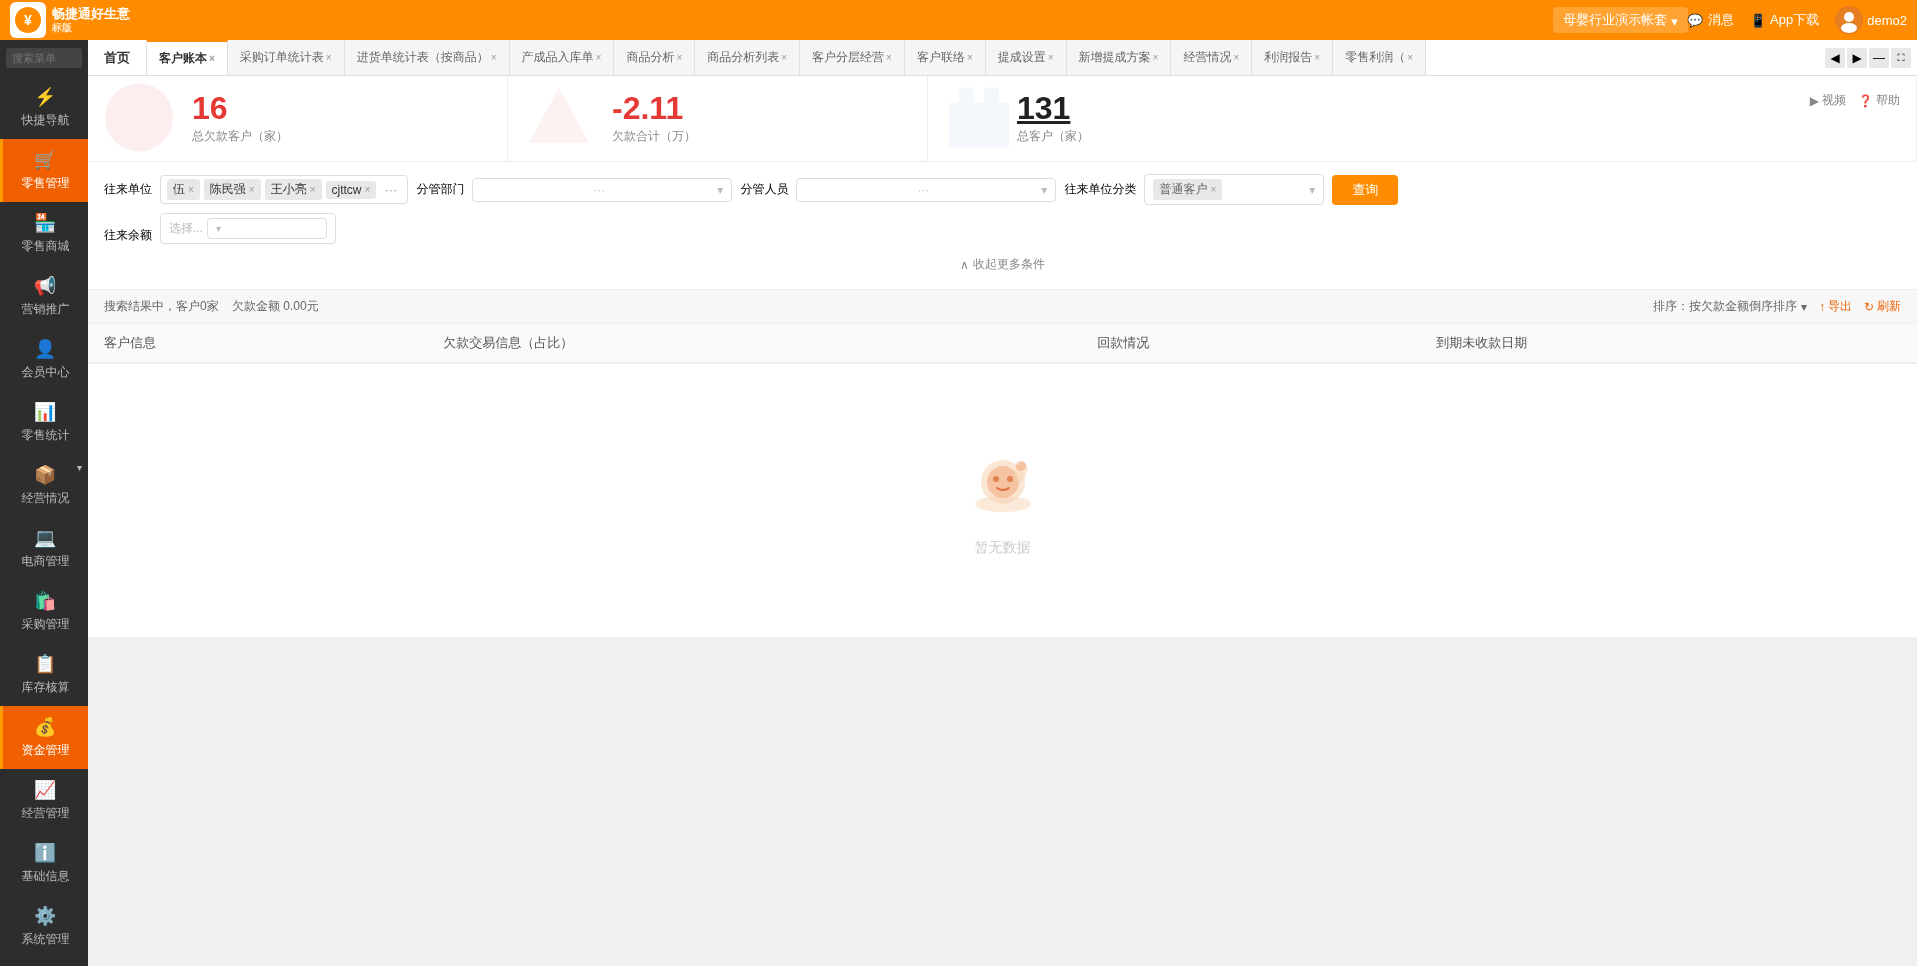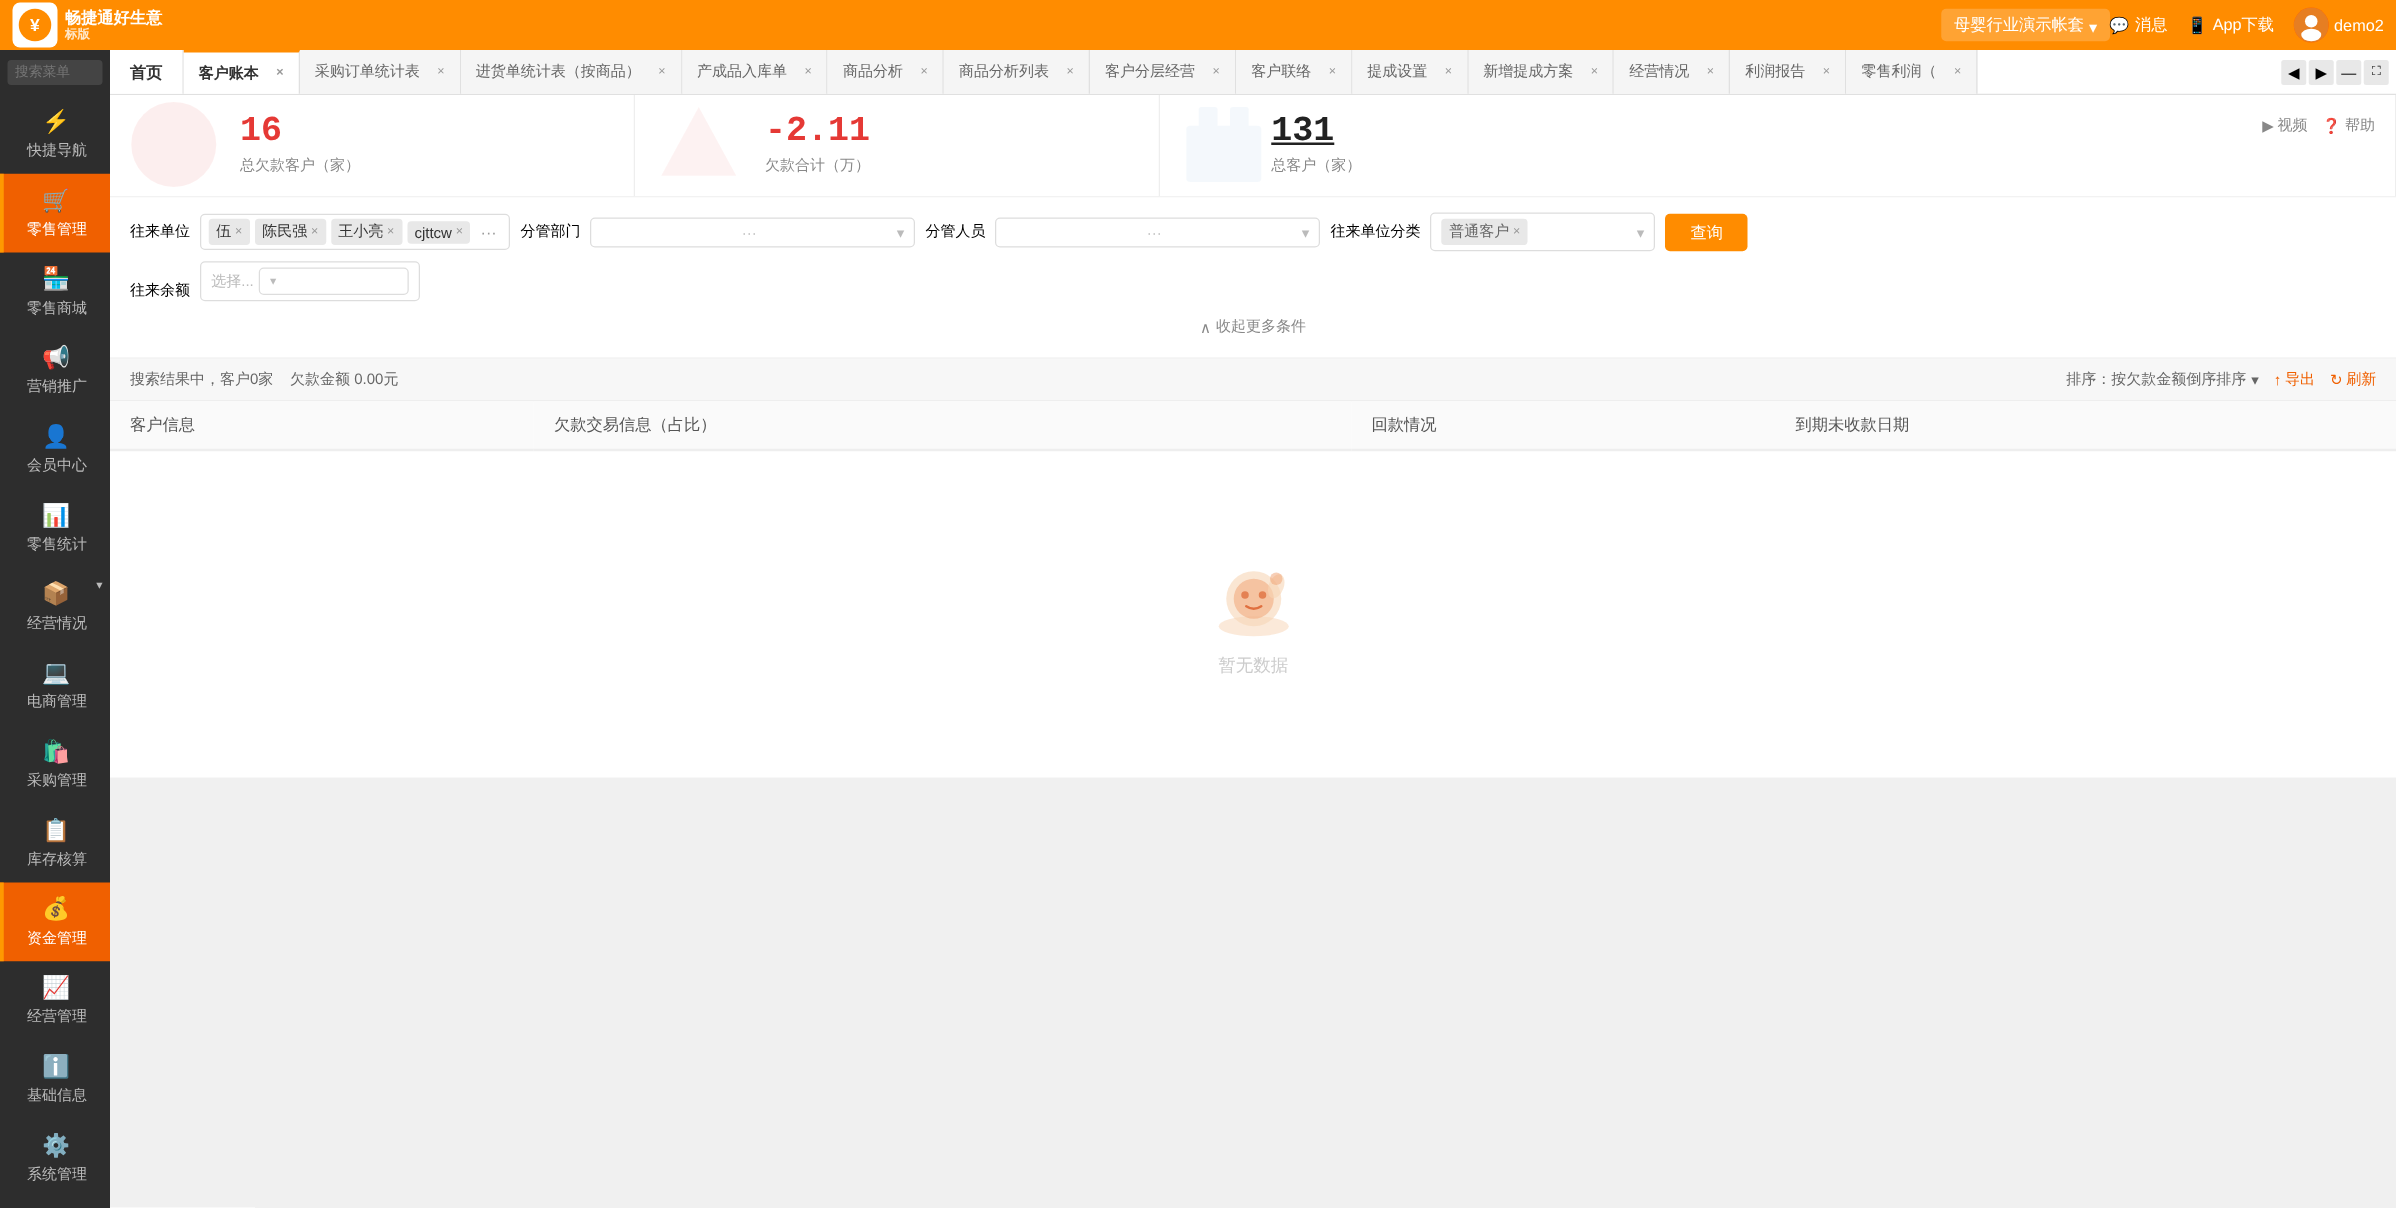--- a/index.html
+++ b/index.html
@@ -22,34 +22,34 @@
     .top-bar-right { display: flex; align-items: center; gap: 16px; color: #fff; font-size: 13px; }
     .top-bar-right-item { display: flex; align-items: center; gap: 4px; cursor: pointer; }
     .avatar { width: 28px; height: 28px; border-radius: 50%; background: #ff6600; color: #fff; display: flex; align-items: center; justify-content: center; font-size: 11px; overflow: hidden; }
     .sidebar-item { display: flex; flex-direction: column; align-items: center; justify-content: center; padding: 10px 0; cursor: pointer; color: #bbb; font-size: 12px; gap: 4px; border-left: 3px solid transparent; }
     .sidebar-item.active { background: #f06000; color: #fff; border-left: 3px solid #ff9900; }
     .sidebar-item .icon { font-size: 18px; }
     .sidebar-search { padding: 8px 6px; }
     .sidebar-search input { width: 100%; background: #444; border: none; border-radius: 3px; color: #ddd; padding: 4px 6px; font-size: 11px; outline: none; }
 
     
-    .tab { display: flex; align-items: center; padding: 0 12px; height: 36px; font-size: 12px; border-right: 1px solid #e0e0e0; cursor: pointer; white-space: nowrap; background: #f5f5f5; color: #666; gap: 14px; flex-shrink: 0; }
+    .tab { display: flex; align-items: center; padding: 0 12px; height: 36px; font-size: 12px; border-right: 1px solid #e0e0e0; cursor: pointer; white-space: nowrap; background: #f5f5f5; color: #666; gap: 2px; flex-shrink: 0; }
     .tab.active { background: #fff; color: #333; font-weight: bold; border-top: 2px solid #ff8c00; }
     .tab-close { color: #999; font-size: 10px; cursor: pointer; }
     .tab-home { background: #fff; padding: 0 16px; font-weight: bold; color: #333; border-right: 1px solid #e0e0e0; height: 36px; display: flex; align-items: center; }
     .tab-arrows { display: flex; align-items: center; gap: 2px; padding: 0 6px; margin-left: auto; }
     .tab-arrow { background: #e8e8e8; border: none; width: 20px; height: 20px; cursor: pointer; border-radius: 2px; font-size: 12px; display: flex; align-items: center; justify-content: center; }
 
     
     .inner-page { background: #fff; }
 
     
     .stats-row { display: flex; background: #fff; border-bottom: 1px solid #eee; align-items: stretch; }
     .stat-card { flex: 1; display: flex; align-items: center; padding: 16px 24px; gap: 16px; border-right: 1px solid #eee; position: relative; min-height: 80px; }
-    .stat-value { font-size: 28px; font-weight: bold; line-height: 1; font-family: Liberation Mono, monospace; }
+    .stat-value { font-size: 32px; font-weight: bold; line-height: 1; }
     .stat-value.red { color: #e53935; }
     .stat-value.dark { color: #222; text-decoration: underline; }
     .stat-label { font-size: 12px; color: #888; margin-top: 4px; }
     .helpers { display: flex; align-items: center; gap: 12px; margin-left: auto; font-size: 12px; color: #888; }
 
     
     .filter-area { background: #fff; padding: 12px 16px; border-bottom: 1px solid #eee; }
     .filter-row { display: flex; align-items: center; gap: 8px; flex-wrap: wrap; margin-bottom: 8px; }
     .filter-label { color: #000000; font-size: 12px; white-space: nowrap; }
     .filter-tags { display: flex; align-items: center; gap: 4px; flex-wrap: wrap; border: 1px solid #ddd; border-radius: 4px; padding: 3px 6px; min-width: 200px; }
@@ -67,21 +67,21 @@
     .results-bar { background: #f7f7f7; padding: 8px 16px; display: flex; align-items: center; justify-content: space-between; font-size: 12px; color: #666; border-bottom: 1px solid #eee; }
     .results-bar-right { display: flex; align-items: center; gap: 12px; }
     .sort-btn { display: flex; align-items: center; gap: 4px; cursor: pointer; }
     .action-btn { display: flex; align-items: center; gap: 3px; color: #f06000; cursor: pointer; }
 
     
     .data-table { width: 100%; border-collapse: collapse; }
     .data-table th { background: #fafafa; border-bottom: 2px solid #eee; padding: 10px 16px; text-align: left; font-size: 13px; color: #555; font-weight: 500; }
 
     
-    .empty-state { display: flex; flex-direction: column; align-items: center; justify-content: center; padding: 80px 0; color: #bbb; gap: 0; }
+    .empty-state { display: flex; flex-direction: column; align-items: center; justify-content: center; padding: 80px 0; color: #bbb; gap: 12px; }
     .empty-text { font-size: 14px; color: #ccc; }
 
     
     .select-input { border: 1px solid #ddd; border-radius: 4px; padding: 4px 8px; font-size: 12px; color: #666; min-width: 120px; display: flex; align-items: center; gap: 4px; cursor: pointer; }
     .select-input .arrow { margin-left: auto; color: #bbb; font-size: 10px; }
   </style>
 </head>
 <body>
 
 <div class="app-wrapper">

